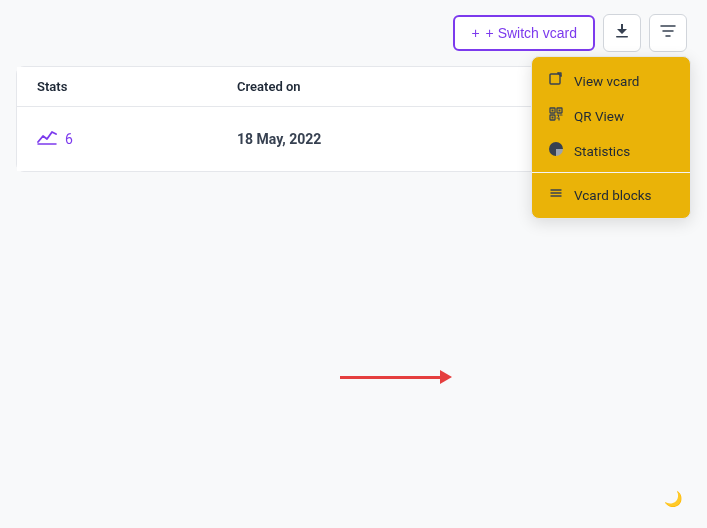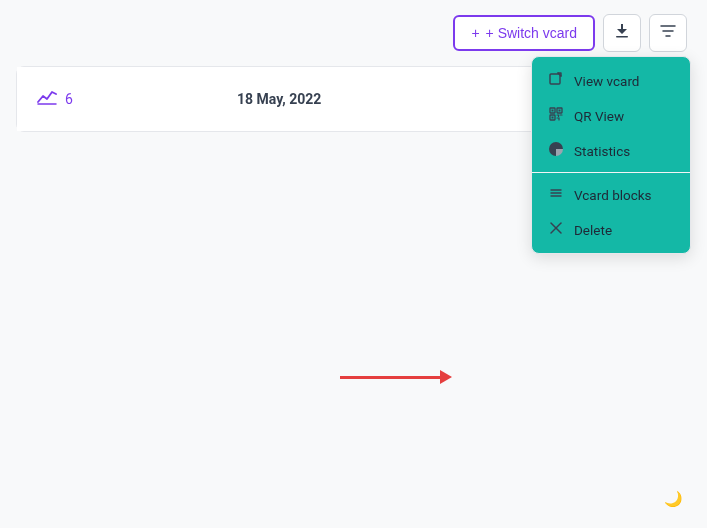--- a/index.html
+++ b/index.html
@@ -122,21 +122,21 @@
       position: relative;
       z-index: 10;
     }
 
     
     .dropdown-menu {
       position: absolute;
       top: 56px;
       right: 16px;
       width: 160px;
-      background: #14b8a6;
+      background: #eab308;
       border: 1px solid #e5e7eb;
       border-radius: 8px;
       box-shadow: 0 4px 16px rgba(0,0,0,0.12);
       z-index: 100;
       padding: 6px 0;
     }
     .dropdown-item {
       display: flex;
       align-items: center;
       gap: 10px;
@@ -218,20 +218,24 @@
     <button class="btn-icon">
       <span>
         <svg width="16" height="16" viewBox="0 0 16 16" fill="none">
           <path d="M1 3h14M3 8h10M6 13h4" stroke="#374151" stroke-width="1.5" stroke-linecap="round"></path>
         </svg>
       </span>
     </button>
   </div>
 
   <div class="table-area">
+    <div class="table-header">
+      <div class="col-stats">Stats</div>
+      <div class="col-created">Created on</div>
+    </div>
     <div class="table-row">
       <div class="cell-stats">
         <span class="chart-icon">
           <svg width="20" height="18" viewBox="0 0 20 18" fill="none">
             <polyline points="1,14 6,8 10,11 15,4 19,6" stroke="#7c3aed" stroke-width="1.8" fill="none" stroke-linejoin="round" stroke-linecap="round"></polyline>
             <path d="M1 16h18" stroke="#7c3aed" stroke-width="1.5" stroke-linecap="round"></path>
           </svg>
         </span>
         <span>6</span>
       </div>
@@ -286,29 +290,20 @@
         <svg width="14" height="14" viewBox="0 0 14 14" fill="none">
           <line x1="2" y1="4" x2="12" y2="4" stroke="#374151" stroke-width="1.4" stroke-linecap="round"></line>
           <line x1="2" y1="7" x2="12" y2="7" stroke="#374151" stroke-width="1.4" stroke-linecap="round"></line>
           <line x1="2" y1="10" x2="12" y2="10" stroke="#374151" stroke-width="1.4" stroke-linecap="round"></line>
         </svg>
       </span>
       <span>Vcard blocks</span>
     </div>
 
 
-    <div class="dropdown-item">
-      <span class="dropdown-icon">
-        <svg width="14" height="14" viewBox="0 0 14 14" fill="none">
-          <line x1="2" y1="2" x2="12" y2="12" stroke="#374151" stroke-width="1.5" stroke-linecap="round"></line>
-          <line x1="12" y1="2" x2="2" y2="12" stroke="#374151" stroke-width="1.5" stroke-linecap="round"></line>
-        </svg>
-      </span>
-      <span>Delete</span>
-    </div>
   </div>
 
   <div class="arrow-container">
     <div class="arrow-line"></div>
     <div class="arrow-head"></div>
   </div>
 
   <div class="footer">
     <span class="moon-icon">🌙</span>
   </div>

